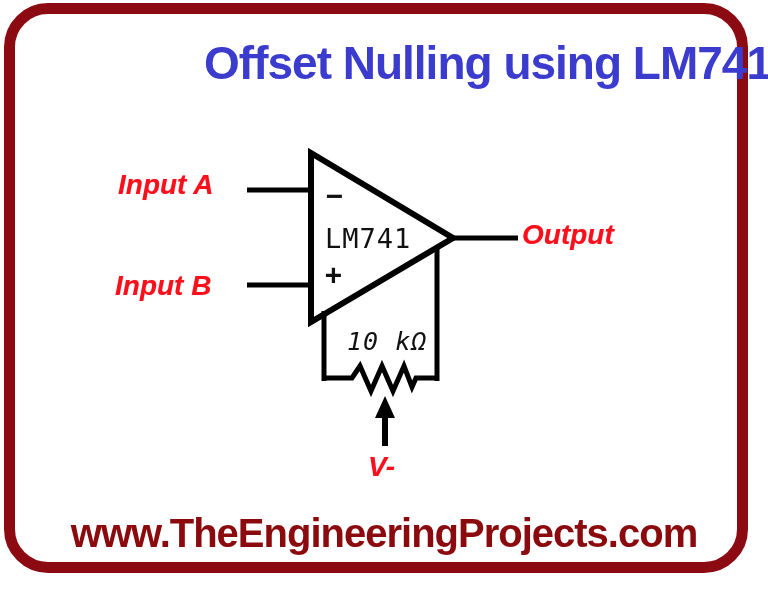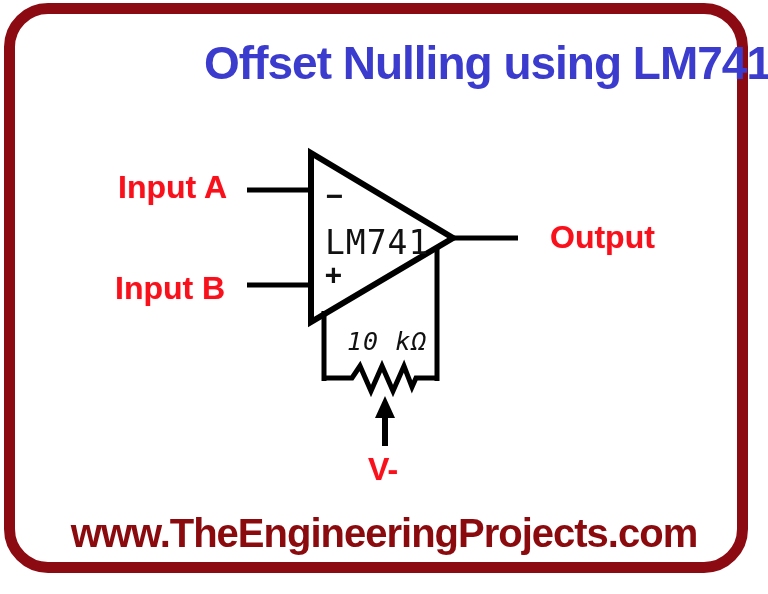--- a/index.html
+++ b/index.html
@@ -54,34 +54,35 @@
     left: 0;
     top: 0;
     width: 768px;
     height: 594px;
   }
   .lbl {
     position: absolute;
     white-space: nowrap;
   }
   .red-lbl {
-    font-size: 32px;
+    font-size: 28px;
     font-weight: bold;
     color: #F8101B;
     text-shadow: 0 0 1px #FF9BAA;
+    font-style: italic;
   }
   .blk-lbl {
     font-family: "DejaVu Sans Mono", monospace;
     color: #111111;
   }
   .lbl-input-a { left: 118px; top: 169px; }
   .lbl-input-b { left: 115px; top: 270px; }
-  .lbl-output  { left: 522px; top: 219px; margin-left: 28px; }
+  .lbl-output  { left: 522px; top: 219px; }
   .lbl-vminus  { left: 368px; top: 451px; }
-  .lbl-chip    { left: 325px; top: 223px; font-size: 33px; letter-spacing: 1px; }
+  .lbl-chip    { left: 325px; top: 223px; font-size: 27px; letter-spacing: 1px; }
   .lbl-minus   { left: 326px; top: 179px; font-size: 28px; font-weight: bold; }
   .lbl-plus    { left: 325px; top: 258px; font-size: 28px; font-weight: bold; }
   .lbl-res     { left: 347px; top: 327px; font-size: 25px; letter-spacing: 1px; font-style: italic; }
 </style>
 </head>
 <body>
 
 <div class="canvas">
 
   <div class="frame"></div>

